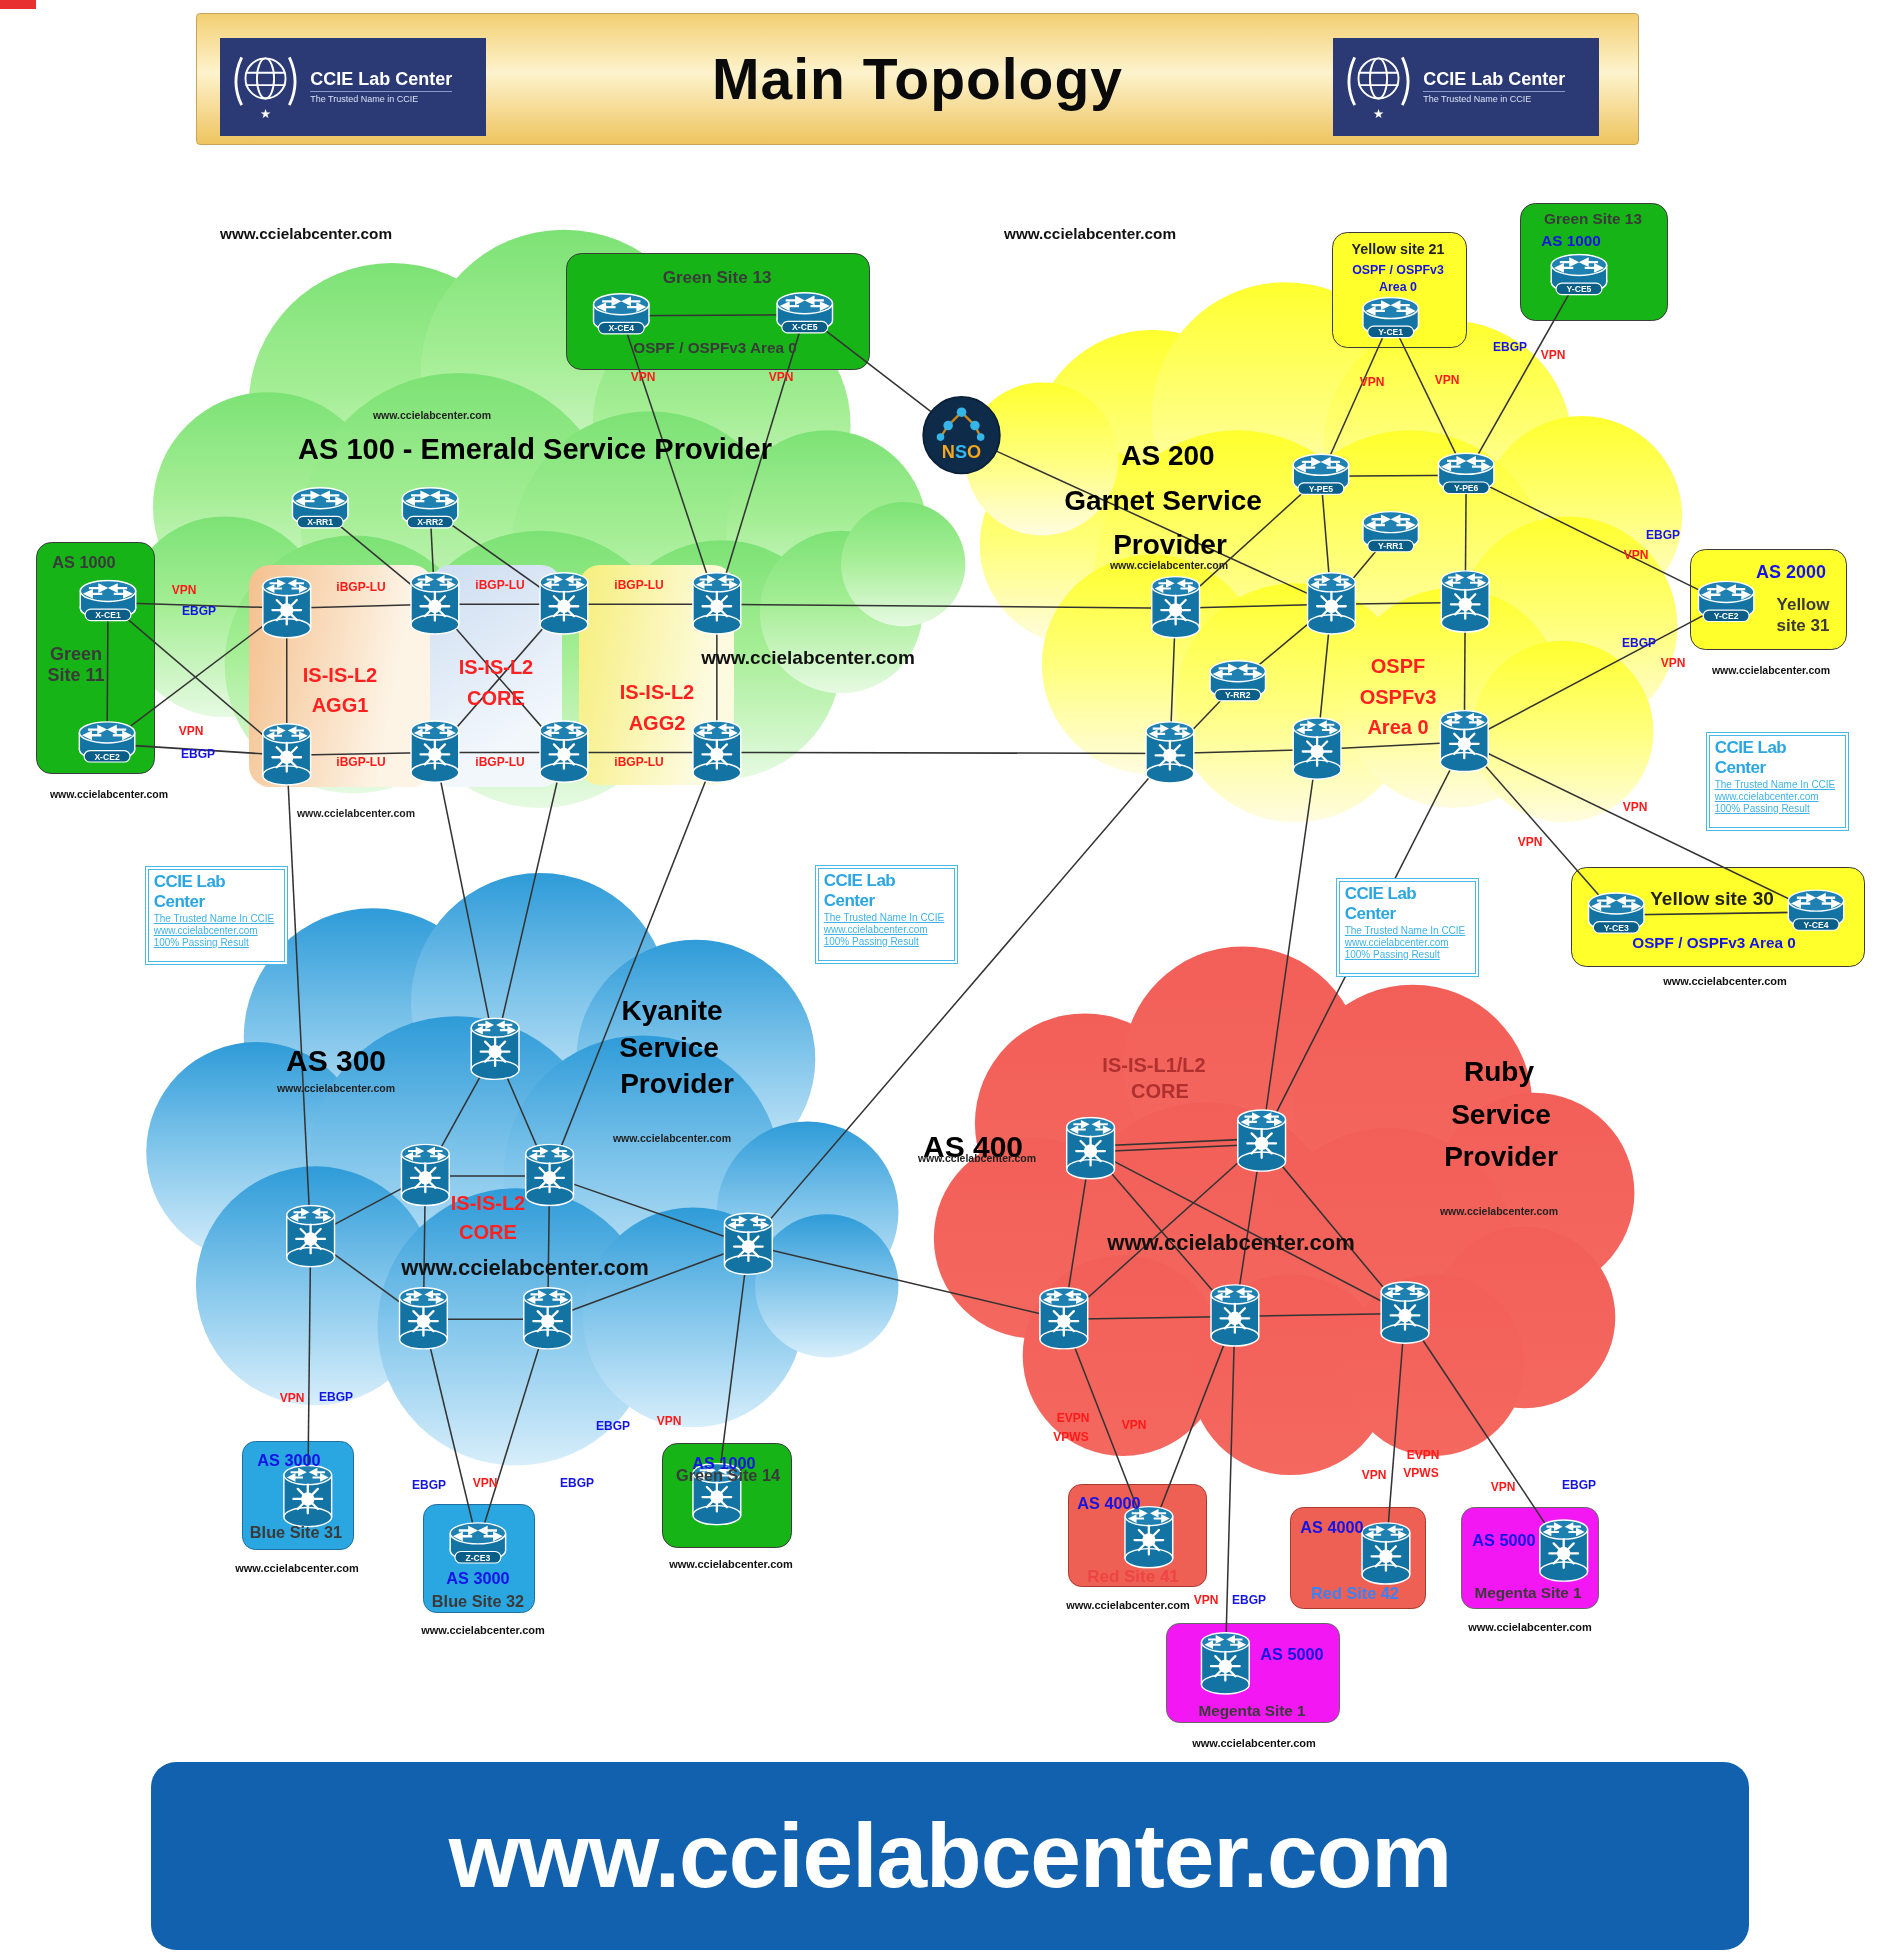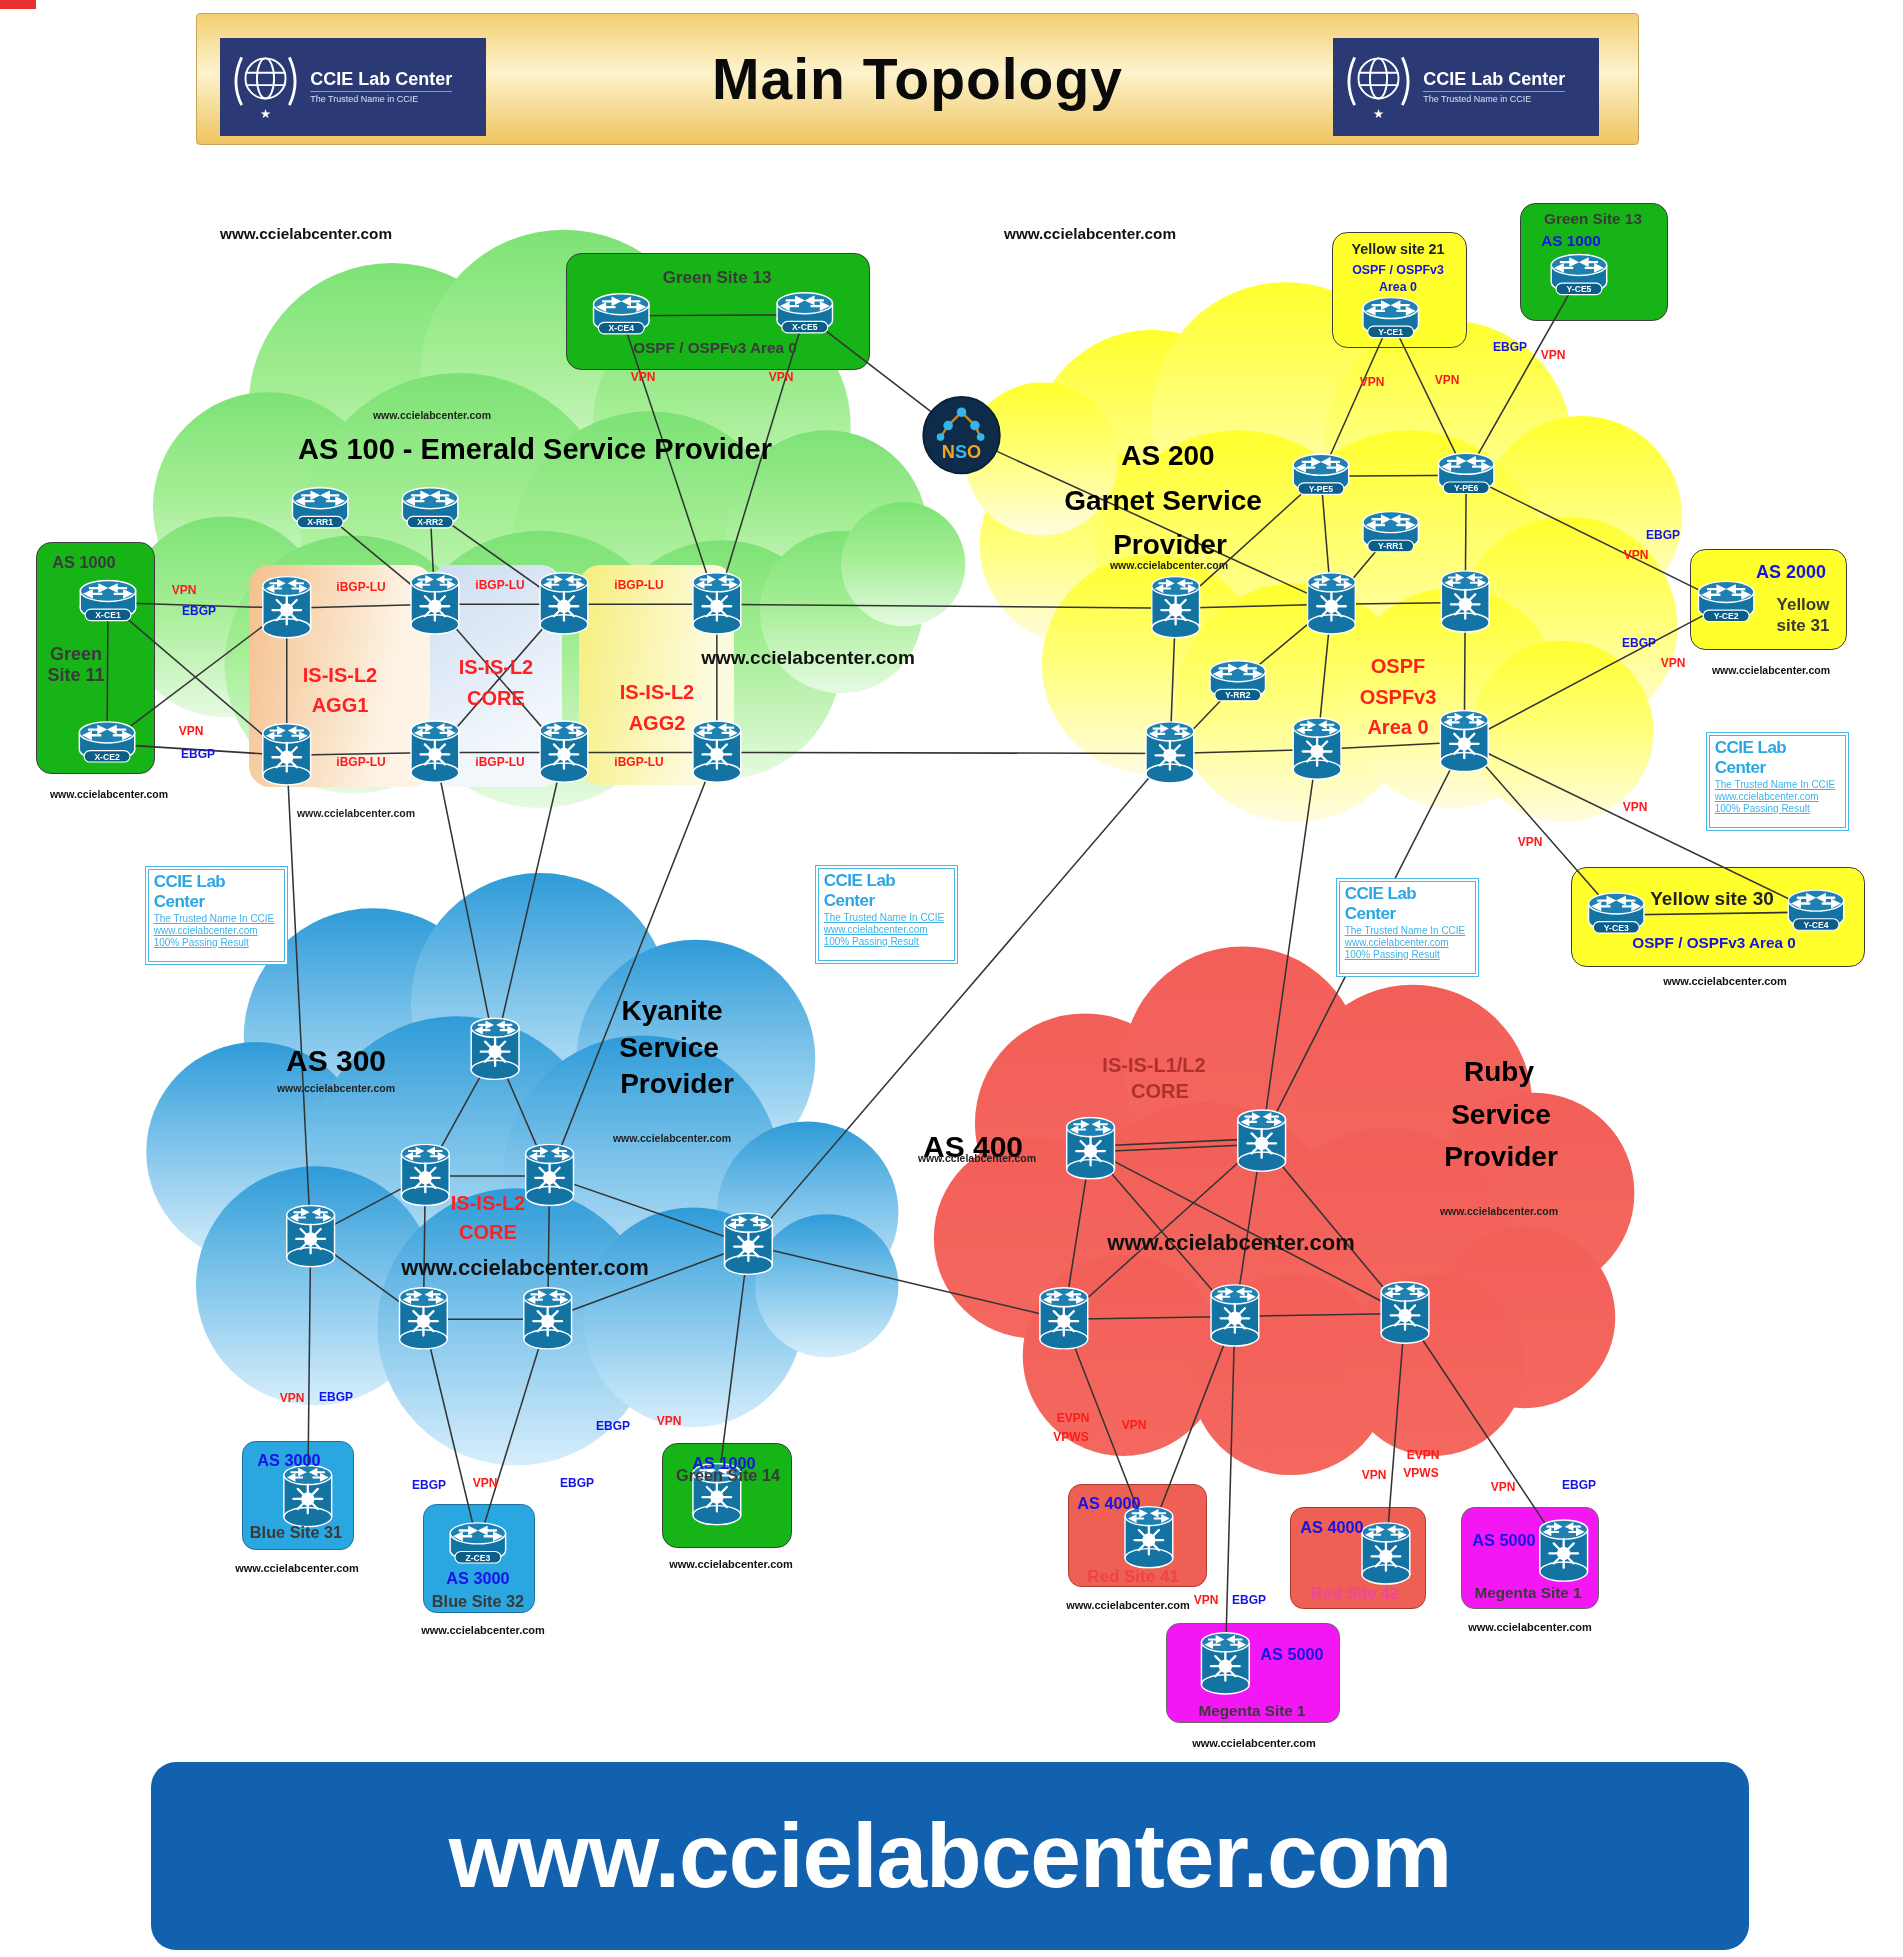--- a/index.html
+++ b/index.html
@@ -569,21 +569,21 @@
       <div class="t" style="left: 478px; top: 1579px; font-size: 16.3px; color: rgb(20, 20, 230); position: absolute;">AS 3000</div>
       <div class="t" style="left: 478px; top: 1602px; font-size: 16.3px; color: rgb(58, 58, 58); position: absolute;">Blue Site 32</div>
       <div class="t" style="left: 483px; top: 1631px; font-size: 11px; color: rgb(17, 17, 17); position: absolute;">www.ccielabcenter.com</div>
       <div class="t" style="left: 724px; top: 1464px; font-size: 16.3px; color: rgb(20, 20, 230); position: absolute;">AS 1000</div>
       <div class="t" style="left: 728px; top: 1476px; font-size: 16.3px; color: rgb(58, 58, 58); position: absolute;">Green Site 14</div>
       <div class="t" style="left: 731px; top: 1565px; font-size: 11px; color: rgb(17, 17, 17); position: absolute;">www.ccielabcenter.com</div>
       <div class="t" style="left: 1109px; top: 1504px; font-size: 16.3px; color: rgb(20, 20, 230); position: absolute;">AS 4000</div>
       <div class="t" style="left: 1133px; top: 1577px; font-size: 17px; color: #ef4444; position: absolute;">Red Site 41</div>
       <div class="t" style="left: 1128px; top: 1606px; font-size: 11px; color: rgb(17, 17, 17); position: absolute;">www.ccielabcenter.com</div>
       <div class="t" style="left: 1332px; top: 1528px; font-size: 16.3px; color: rgb(20, 20, 230); position: absolute;">AS 4000</div>
-      <div class="t" style="left: 1355px; top: 1594px; font-size: 16.3px; color: #ec4899; position: absolute;">Red Site 42</div>
+      <div class="t" style="left: 1355px; top: 1594px; font-size: 16.3px; color: #3b82f6; position: absolute;">Red Site 42</div>
       <div class="t" style="left: 1504px; top: 1541px; font-size: 16.3px; color: rgb(20, 20, 230); position: absolute;">AS 5000</div>
       <div class="t" style="left: 1528px; top: 1593px; font-size: 15.3px; color: rgb(58, 58, 58); position: absolute;">Megenta Site 1</div>
       <div class="t" style="left: 1530px; top: 1628px; font-size: 11px; color: rgb(17, 17, 17); position: absolute;">www.ccielabcenter.com</div>
       <div class="t" style="left: 1292px; top: 1655px; font-size: 16.3px; color: rgb(20, 20, 230); position: absolute;">AS 5000</div>
       <div class="t" style="left: 1252px; top: 1711px; font-size: 15.3px; color: rgb(58, 58, 58); position: absolute;">Megenta Site 1</div>
       <div class="t" style="left: 1254px; top: 1744px; font-size: 11px; color: rgb(17, 17, 17); position: absolute;">www.ccielabcenter.com</div>
     </div>
   <div id="watermarks">
       <div class="wm" style="left: 145px; top: 866px; position: absolute;">
         <div class="in">

